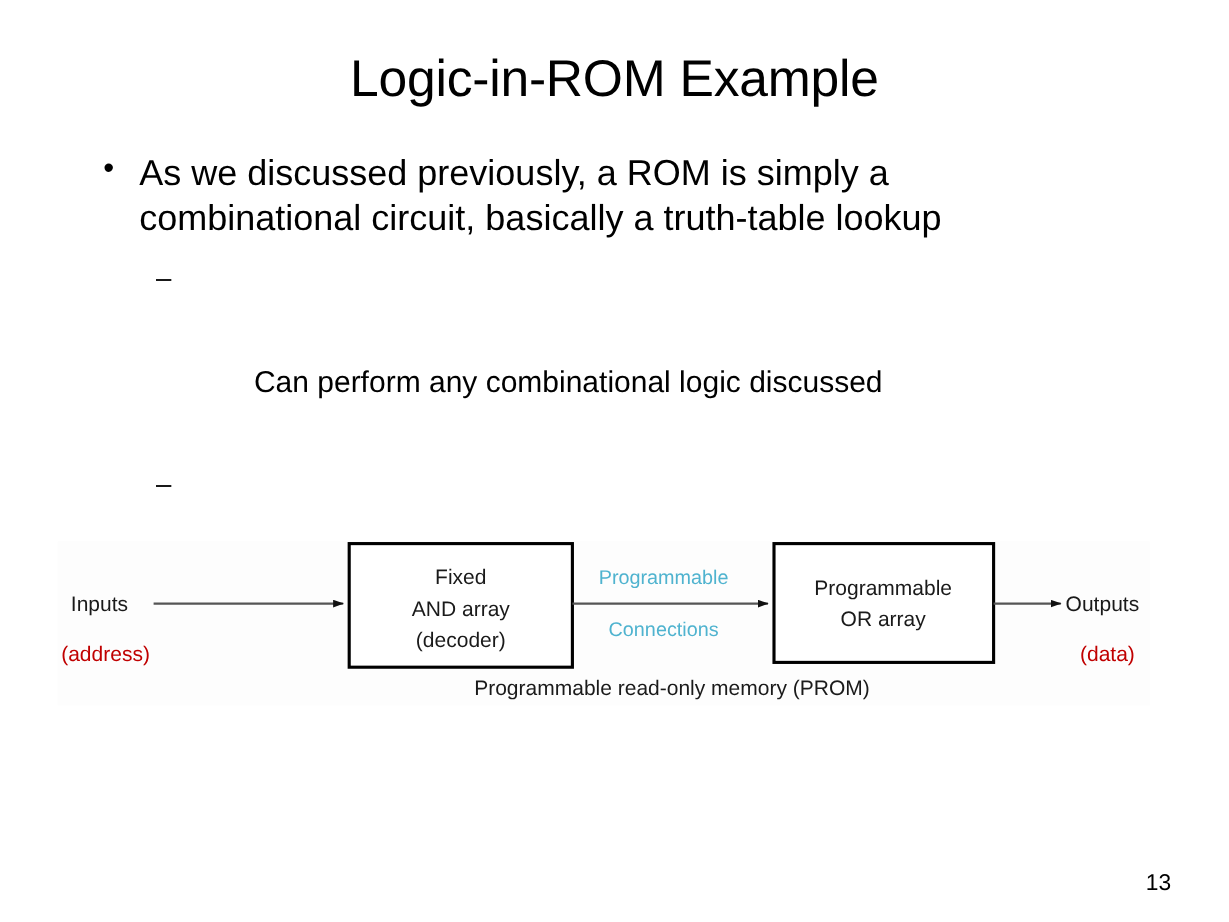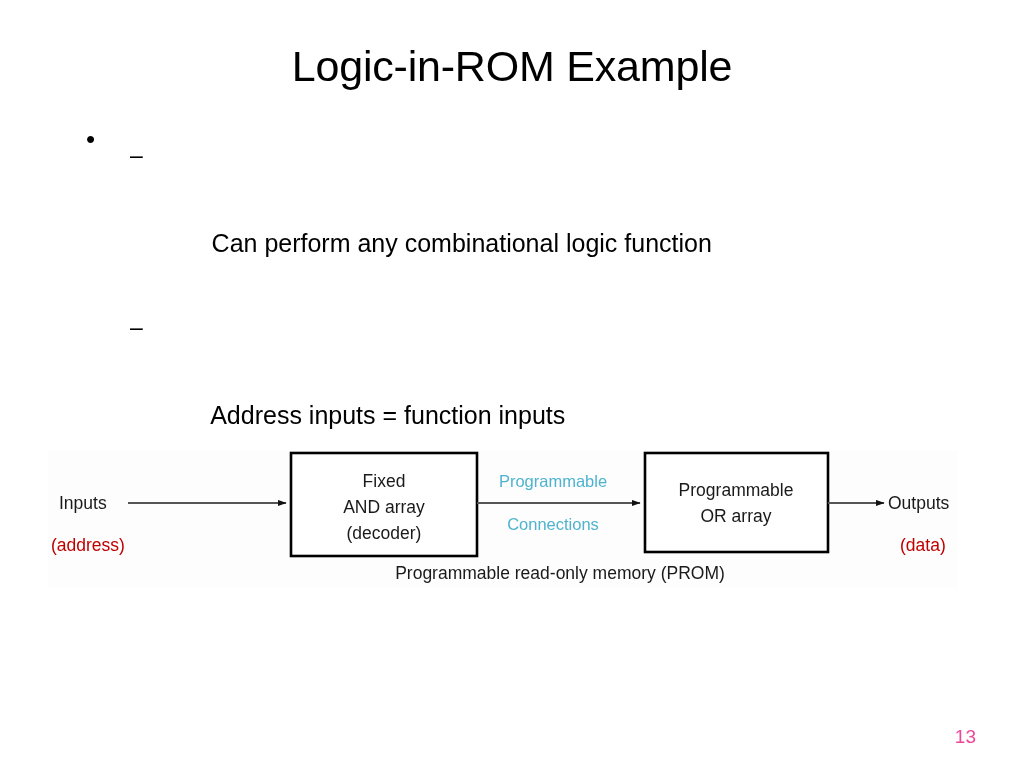--- a/index.html
+++ b/index.html
@@ -113,41 +113,42 @@
   .dg-red-label { font-size: 17.5px; fill: #c00000; }
   .dg-conn-label { font-size: 16.5px; fill: #4fb3cf; }
   .dg-caption { font-size: 17.5px; fill: #1a1a1a; }
 
   
   .slide-number {
     position: absolute;
     right: 48px;
     bottom: 20px;
     font-size: 19px;
-    color: #ec4899;
+    color: #000000;
   }
 </style>
 </head>
 <body>
 
 <div class="slide">
 
   <div class="slide-title">Logic-in-ROM Example</div>
 
   <div class="body-block">
 
     <div class="bullet-l1">
       <span class="marker">•</span>
+      <span class="txt">As we discussed previously, a ROM is simply a combinational circuit, basically a truth-table lookup</span>
     </div>
 
     <div class="sub-list">
 
       <div class="bullet-l2">
         <span class="marker">–</span>
-        <span>Can perform any combinational logic function</span>
+        <span>Can perform any combinational logic discussed</span>
       </div>
 
       <div class="bullet-l2">
         <span class="marker">–</span>
         <span>Address inputs = function inputs</span>
       </div>
 
 
     </div>
   </div>

